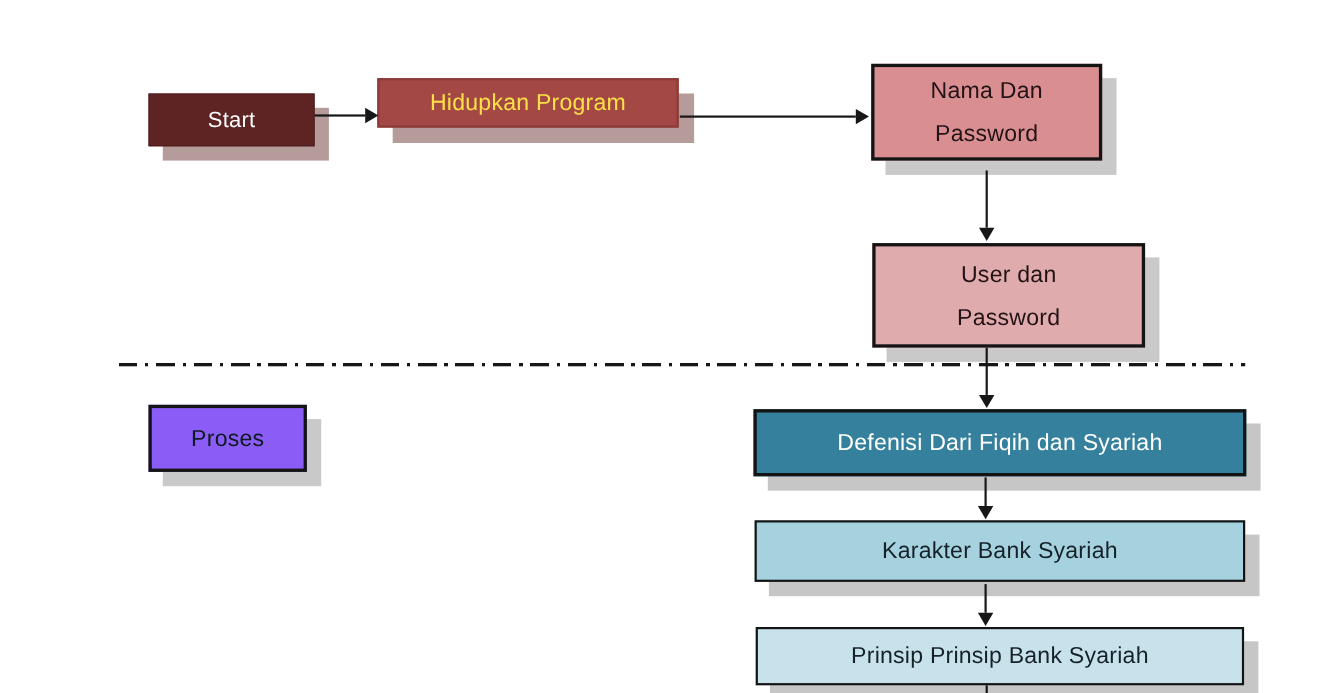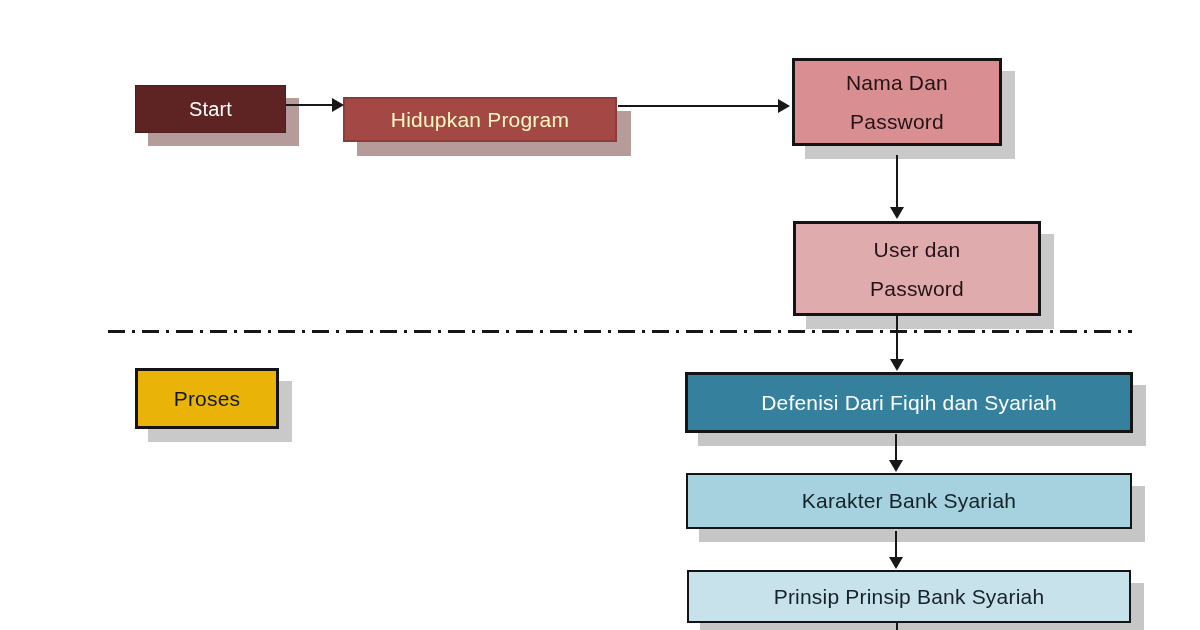--- a/index.html
+++ b/index.html
@@ -30,42 +30,42 @@
     z-index: 1;
   }
   .n-start {
     left: 135px; top: 85px; width: 151px; height: 48px;
     background: #5e2423; color: #ffffff;
     border: 1px solid #4d1c1c;
     box-shadow: 13px 13px 0 #b59b9a;
     font-size: 20px;
   }
   .n-hidupkan {
-    left: 343px; top: 97px; width: 274px; height: 45px;
-    background: #a34845; color: #fef9c3;
+    left: 343px; top: 71px; width: 274px; height: 45px;
+    background: #a34845; color: #fde047;
     border: 2px solid #8d3b38;
     box-shadow: 14px 14px 0 #b59b9a;
   }
   .n-nama {
     left: 792px; top: 58px; width: 210px; height: 88px;
     background: #d98f91; color: #241316;
     border: 3px solid #141414;
     box-shadow: 13px 13px 0 #c9c9c9;
     line-height: 39px;
   }
   .n-user {
     left: 793px; top: 221px; width: 248px; height: 95px;
     background: #dfabad; color: #241316;
     border: 3px solid #141414;
     box-shadow: 13px 13px 0 #c9c9c9;
     line-height: 39px;
   }
   .n-proses {
     left: 135px; top: 368px; width: 144px; height: 61px;
-    background: #eab308; color: #0e1a1f;
+    background: #8b5cf6; color: #0e1a1f;
     border: 3px solid #141414;
     box-shadow: 13px 13px 0 #c9c9c9;
   }
   .n-defenisi {
     left: 685px; top: 372px; width: 448px; height: 61px;
     background: #35809c; color: #ffffff;
     border: 3px solid #141414;
     box-shadow: 13px 13px 0 #c6c6c6;
   }
   .n-karakter {

